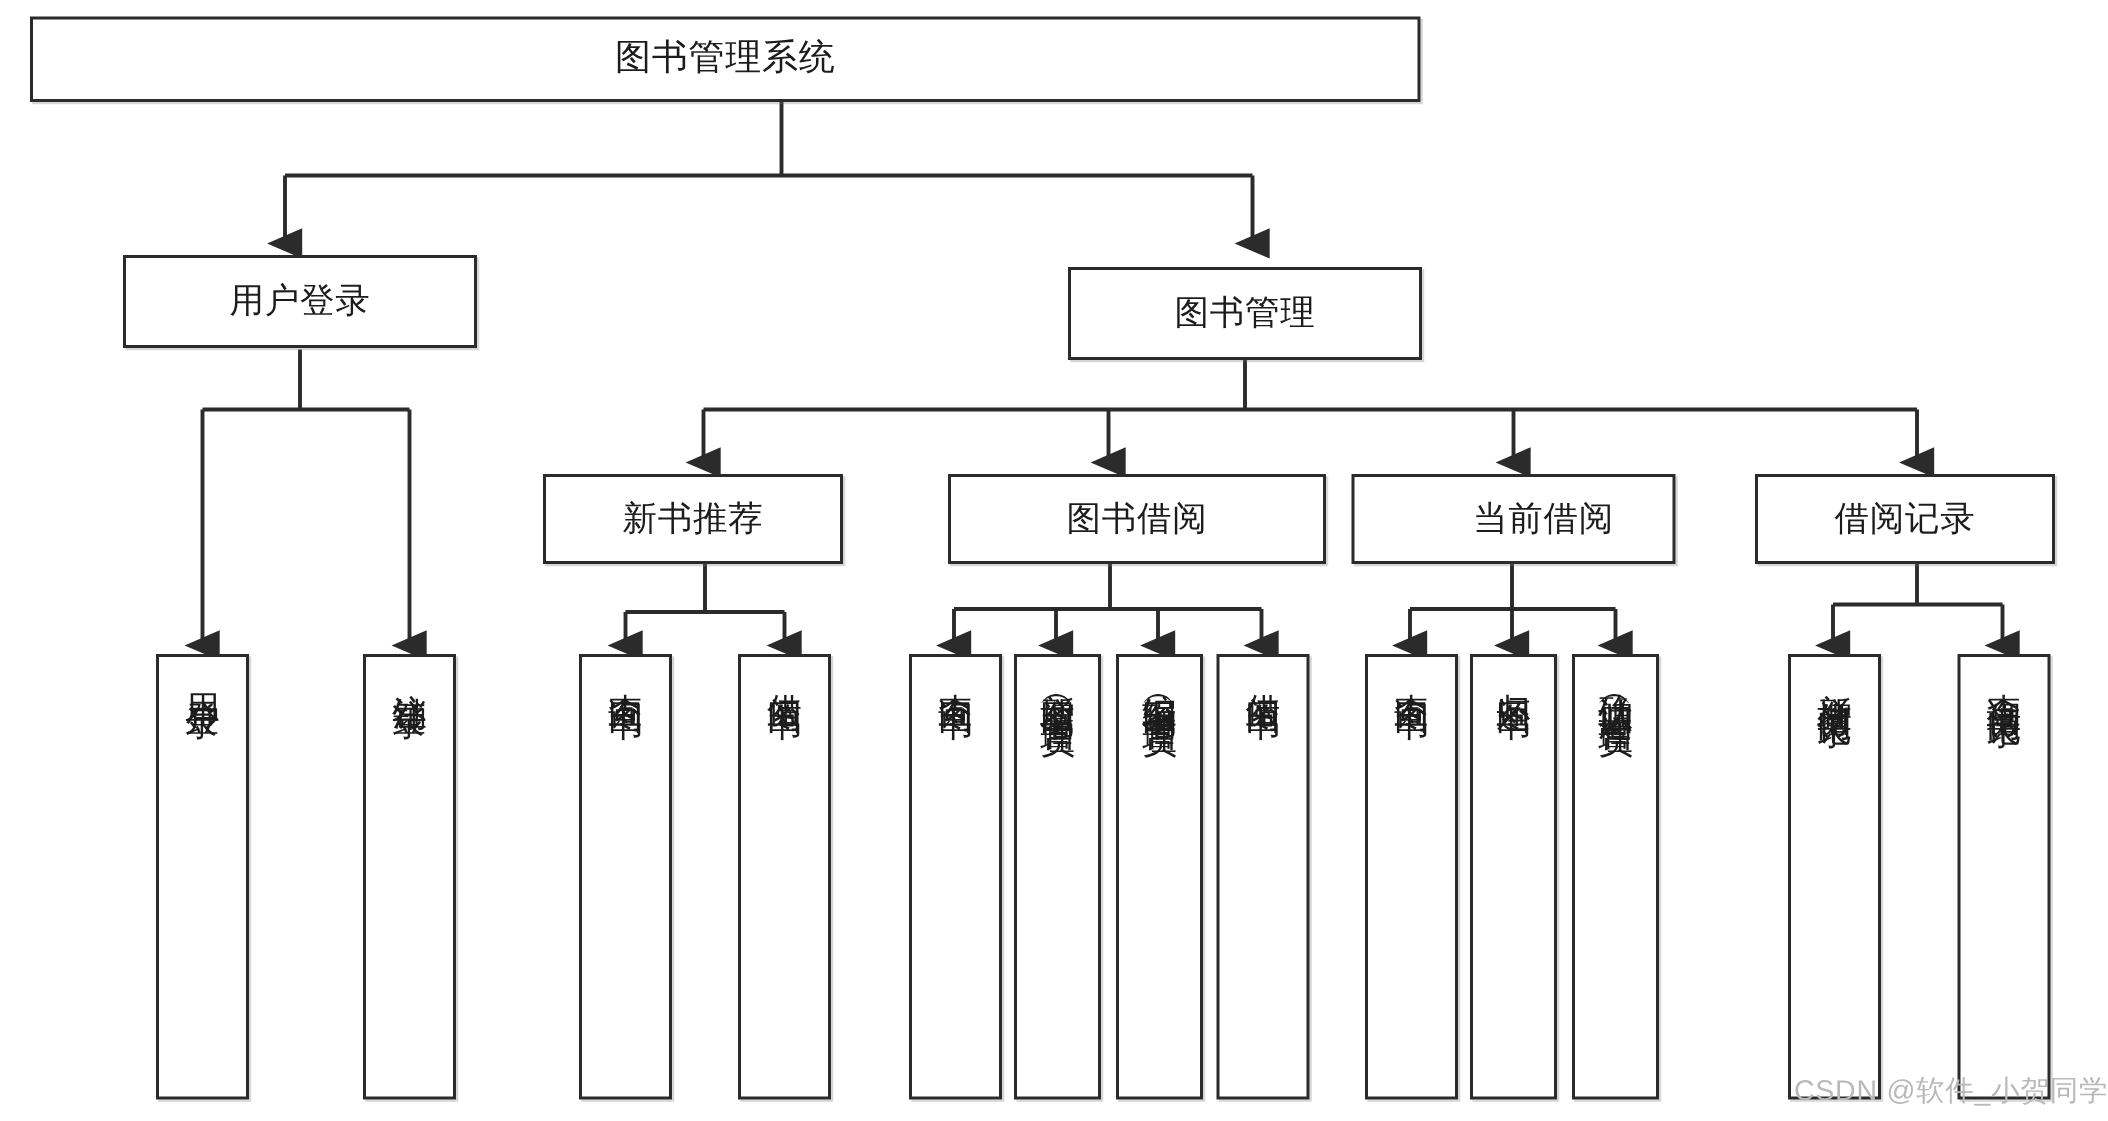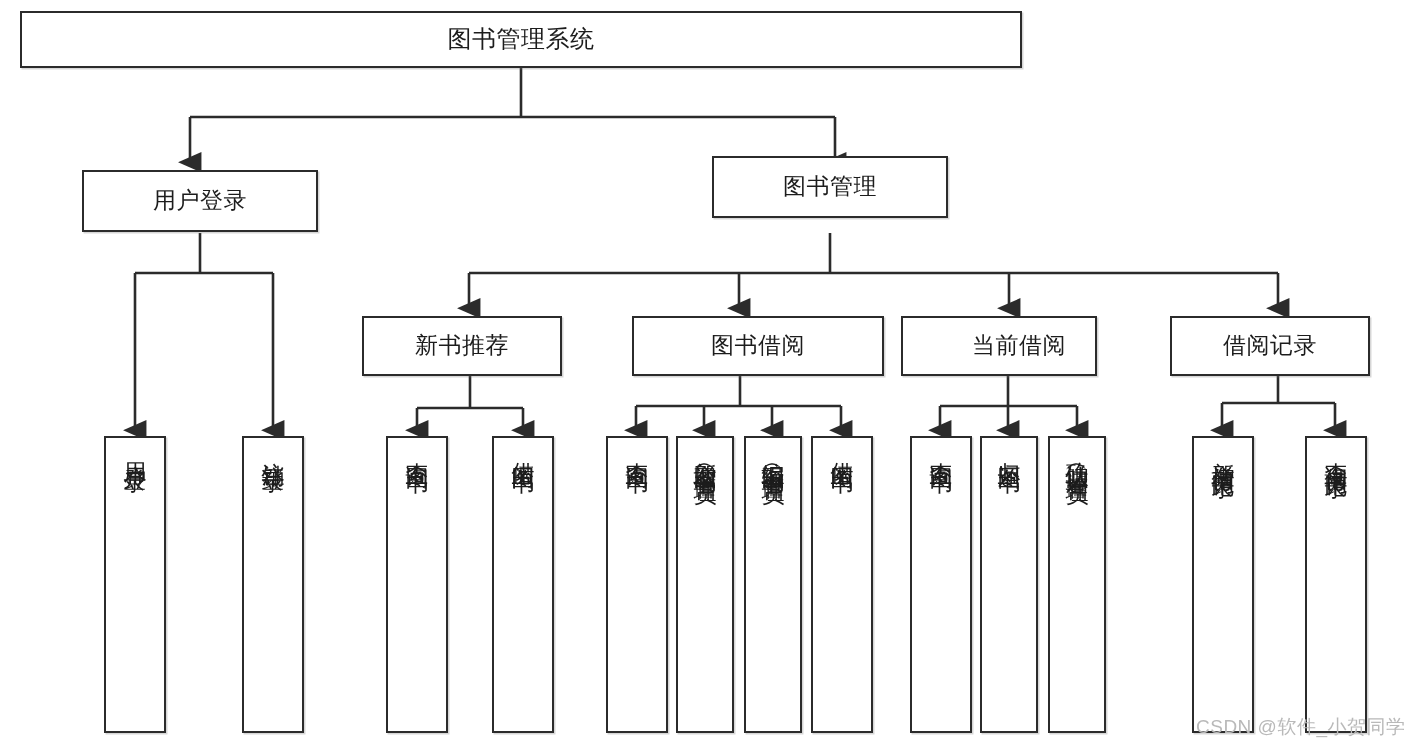--- a/index.html
+++ b/index.html
@@ -120,38 +120,38 @@
       <path d="M1008,406 L1008,430" marker-end="url(#arrow)"></path>
       <path d="M1077,406 L1077,430" marker-end="url(#arrow)"></path>
 
       <path d="M1278,376 L1278,403"></path>
       <path d="M1222,403 L1335,403"></path>
       <path d="M1222,403 L1222,430" marker-end="url(#arrow)"></path>
       <path d="M1335,403 L1335,430" marker-end="url(#arrow)"></path>
     </g>
   </svg>
 
-  <div class="node horiz root" style="left:20px; top:11px; width:1002px; height:57px;">
+  <div class="node horiz root" style="left:20px; top:11px; width:927px; height:57px;">
     <span class="lbl">图书管理系统</span>
   </div>
 
   <div class="node horiz" style="left:82px; top:170px; width:236px; height:62px;">
     <span class="lbl">用户登录</span>
   </div>
-  <div class="node horiz" style="left:712px; top:156px; width:236px; height:62px;">
+  <div class="node horiz" style="left:712px; top:178px; width:236px; height:62px;">
     <span class="lbl">图书管理</span>
   </div>
 
   <div class="node horiz" style="left:362px; top:316px; width:200px; height:60px;">
     <span class="lbl">新书推荐</span>
   </div>
   <div class="node horiz" style="left:632px; top:316px; width:252px; height:60px;">
     <span class="lbl">图书借阅</span>
   </div>
-  <div class="node horiz" style="left:901px; top:316px; width:196px; height:60px;padding-left:40px;">
+  <div class="node horiz" style="left:901px; top:316px; width:216px; height:60px;padding-left:40px;">
     <span class="lbl">当前借阅</span>
   </div>
   <div class="node horiz" style="left:1170px; top:316px; width:200px; height:60px;">
     <span class="lbl">借阅记录</span>
   </div>
 
   <div class="node vert" style="left:104px; top:436px; width:62px; height:297px;">
     <span class="lbl">用户登录</span>
   </div>
   <div class="node vert" style="left:242px; top:436px; width:62px; height:297px;">

